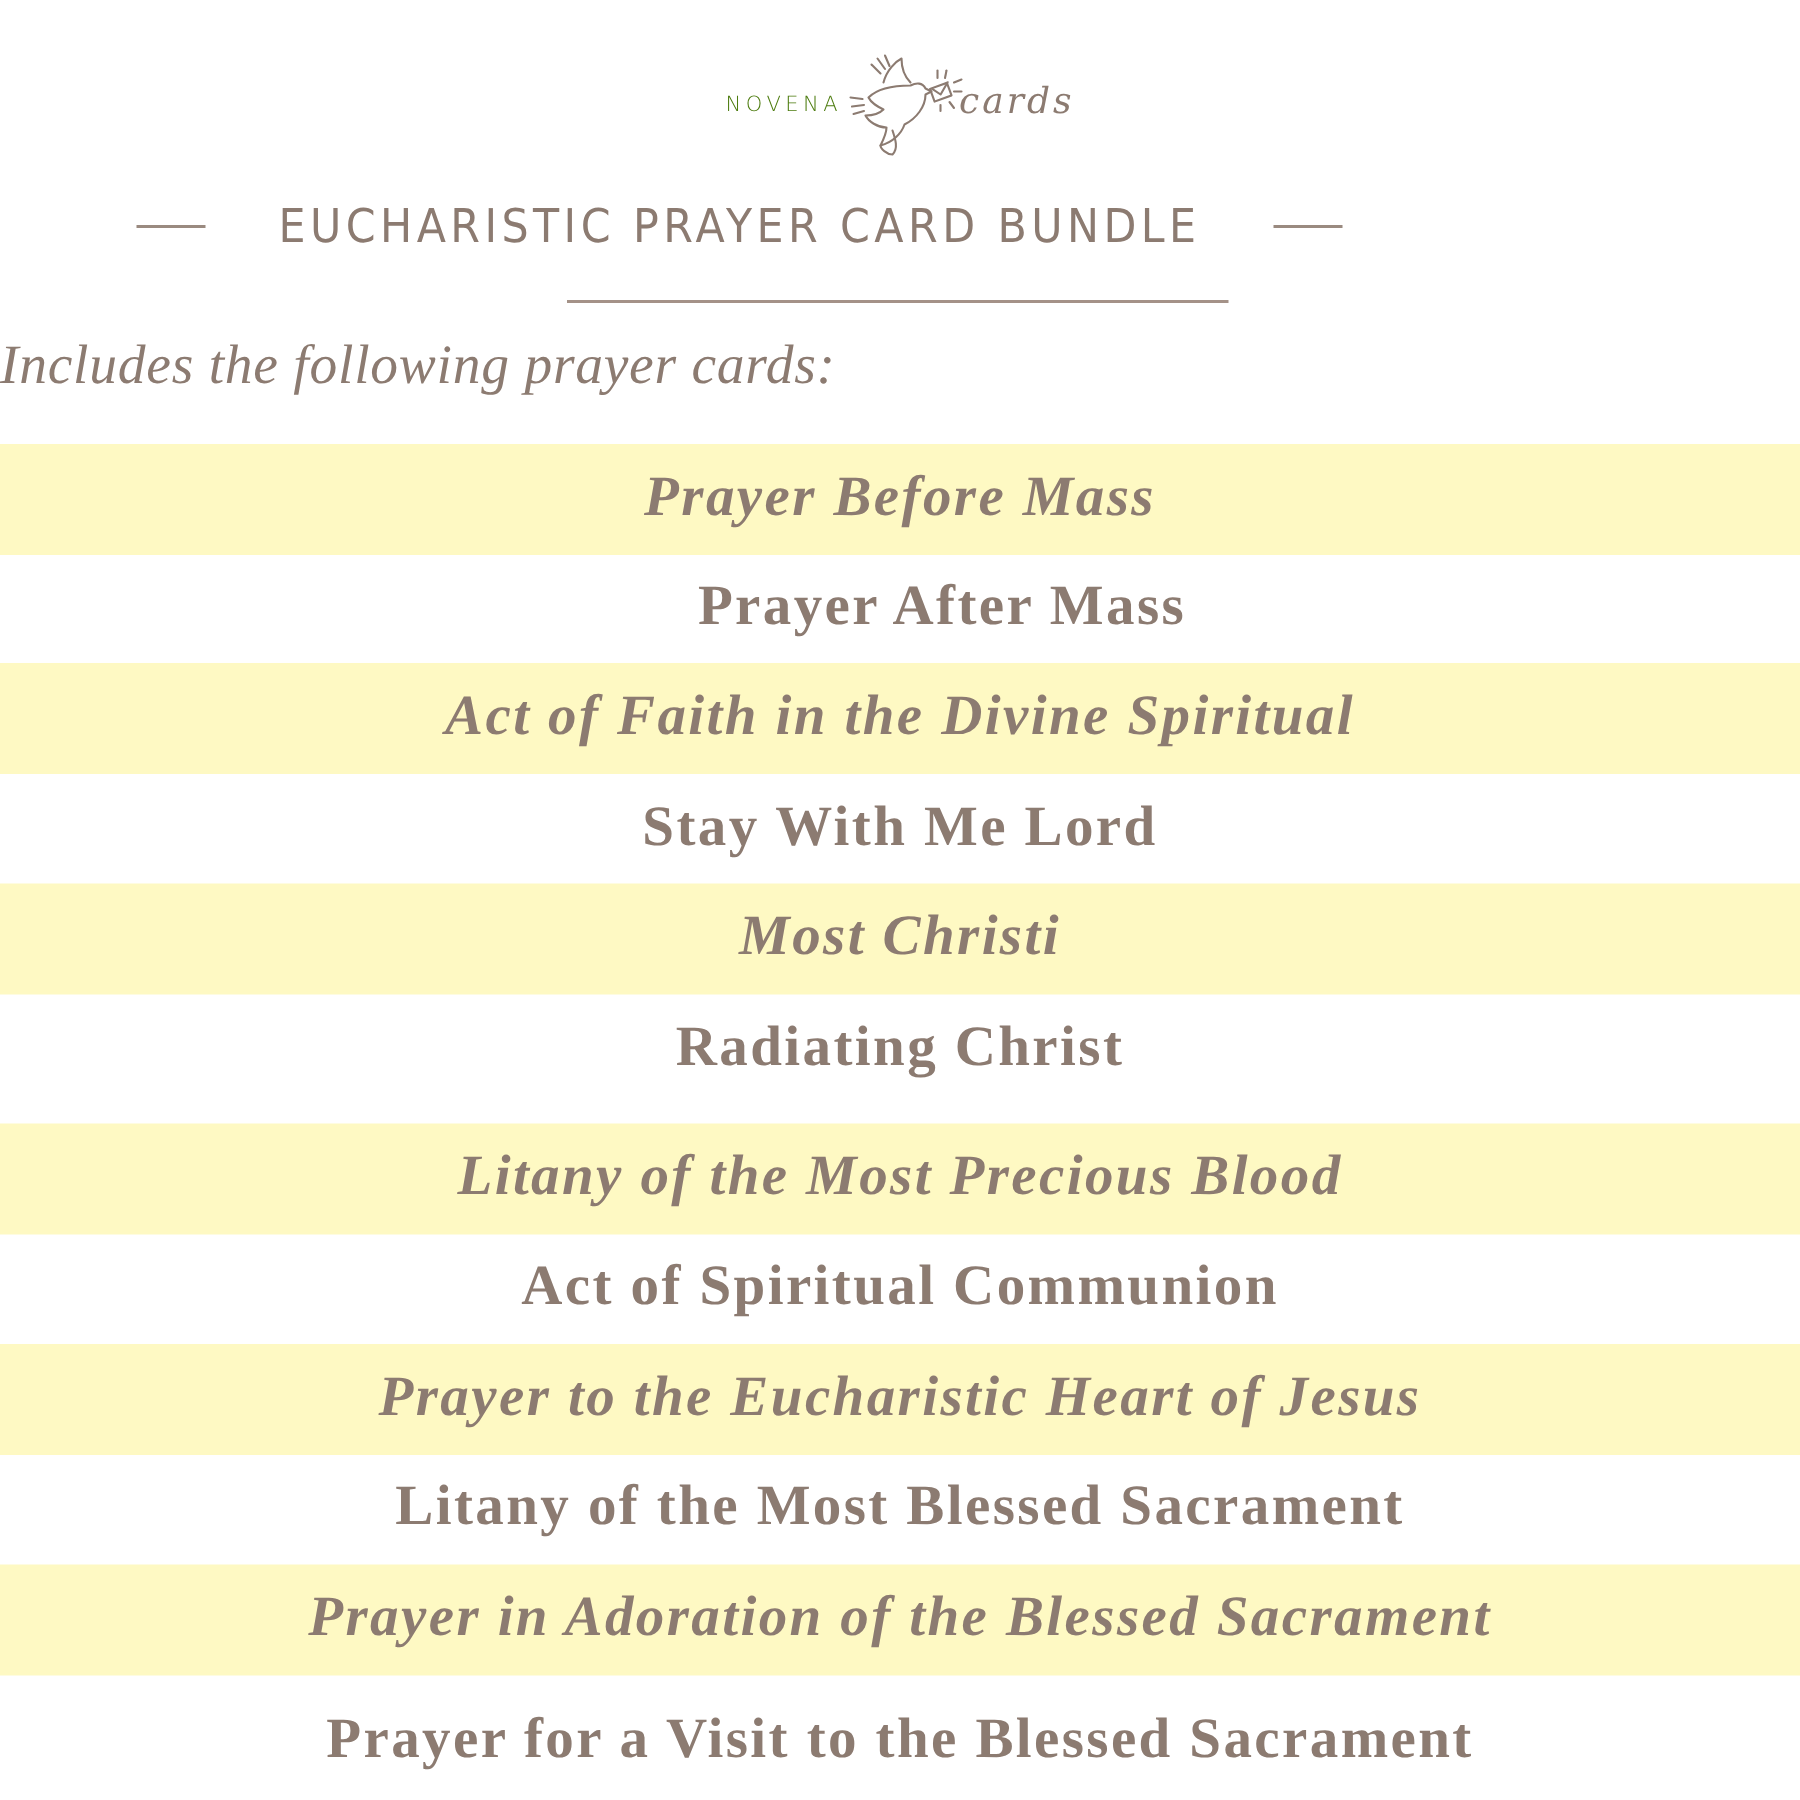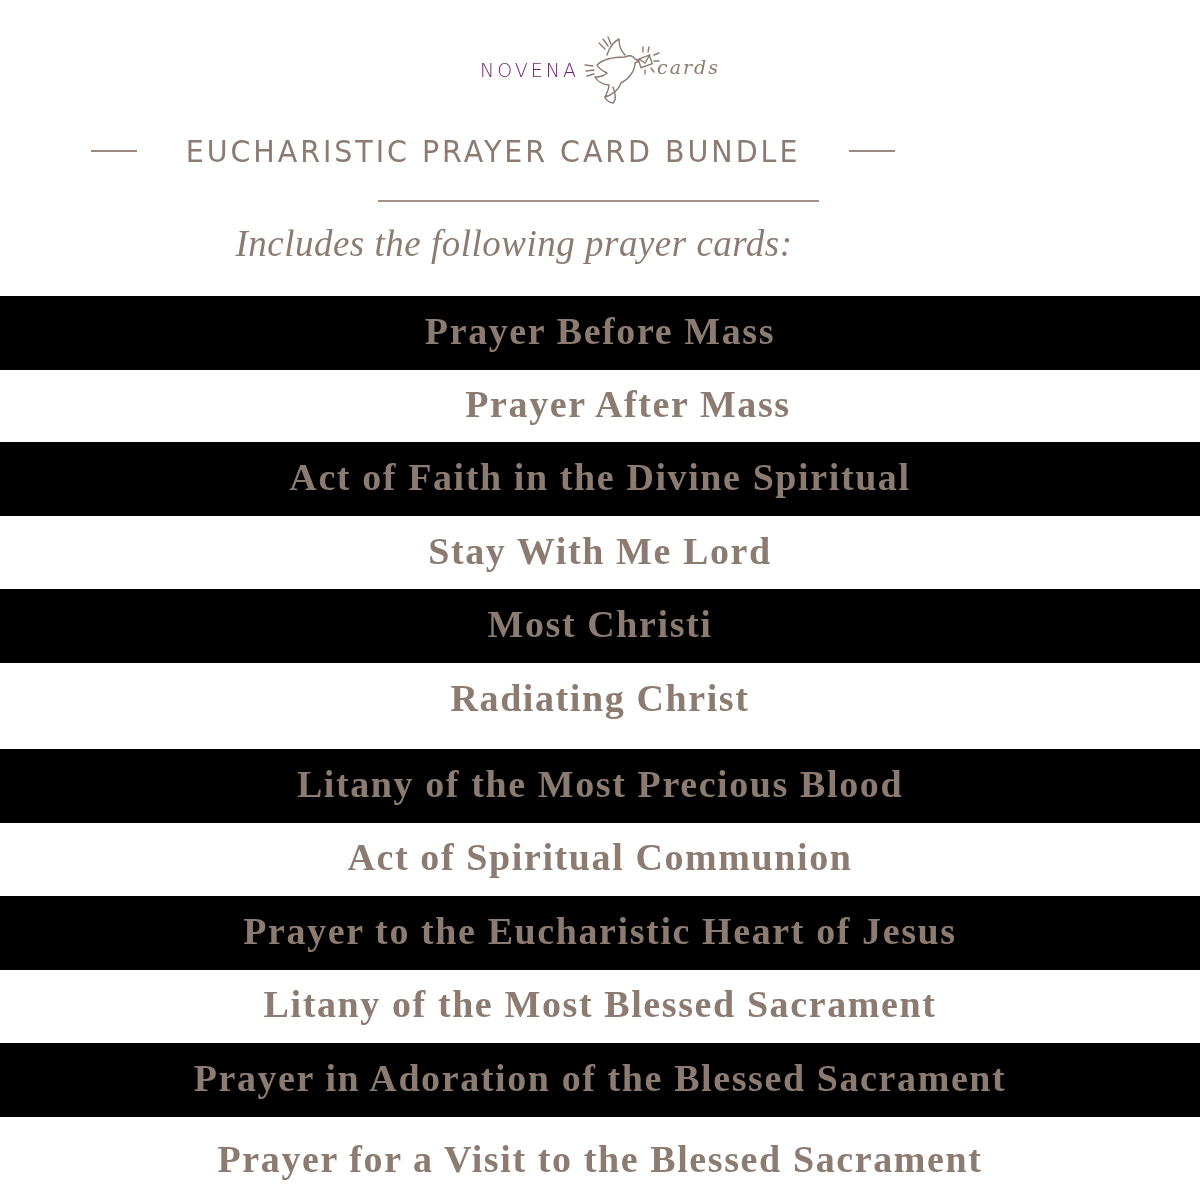--- a/index.html
+++ b/index.html
@@ -25,35 +25,35 @@
       justify-content: center;
       align-items: center;
     }
     .logo-inner {
       display: flex;
       align-items: center;
       gap: 0;
     }
     .logo-novena {
       font-family: "DejaVu Sans", "Liberation Sans", sans-serif;
-      font-size: 19px;
+      font-size: 14px;
       letter-spacing: 3px;
       font-weight: 300;
-      color: #701a75;
+      color: #4d7c0f;
       margin-right: 4px;
     }
     .logo-dove {
       width: 78px;
       height: 74px;
       display: block;
     }
     .logo-cards {
       font-family: "DejaVu Serif", "Liberation Serif", serif;
       font-style: italic;
-      font-size: 19px;
+      font-size: 24px;
       color: #8c7b71;
       letter-spacing: 2px;
       margin-left: -4px;
       margin-top: -6px;
     }
     .title-row {
       position: absolute;
       top: 128px;
       left: 0;
       width: 986px;
@@ -83,21 +83,20 @@
       left: 378px;
       width: 441px;
       height: 2px;
       background: #a49288;
     }
     .subtitle {
       position: absolute;
       top: 222px;
       left: 0;
       width: 1028px;
-      text-align: center;
       font-family: "Liberation Serif", "DejaVu Serif", serif;
       font-style: italic;
       font-size: 37px;
       color: #8c7b71;
       letter-spacing: 0.5px;
     }
     .list {
       position: absolute;
       top: 0;
       left: 0;
@@ -107,21 +106,22 @@
     .row {
       position: absolute;
       left: 0;
       width: 1200px;
       height: 74px;
       display: flex;
       align-items: center;
       justify-content: center;
     }
     .row.striped {
-      background: #000000;
+      background: #fef9c3;
+      font-style: italic;
     }
     .row-label {
       font-family: "Liberation Serif", "DejaVu Serif", serif;
       font-weight: bold;
       font-size: 38px;
       color: #8c7b71;
       letter-spacing: 1.6px;
       white-space: nowrap;
       margin-top: -4px;
     }

